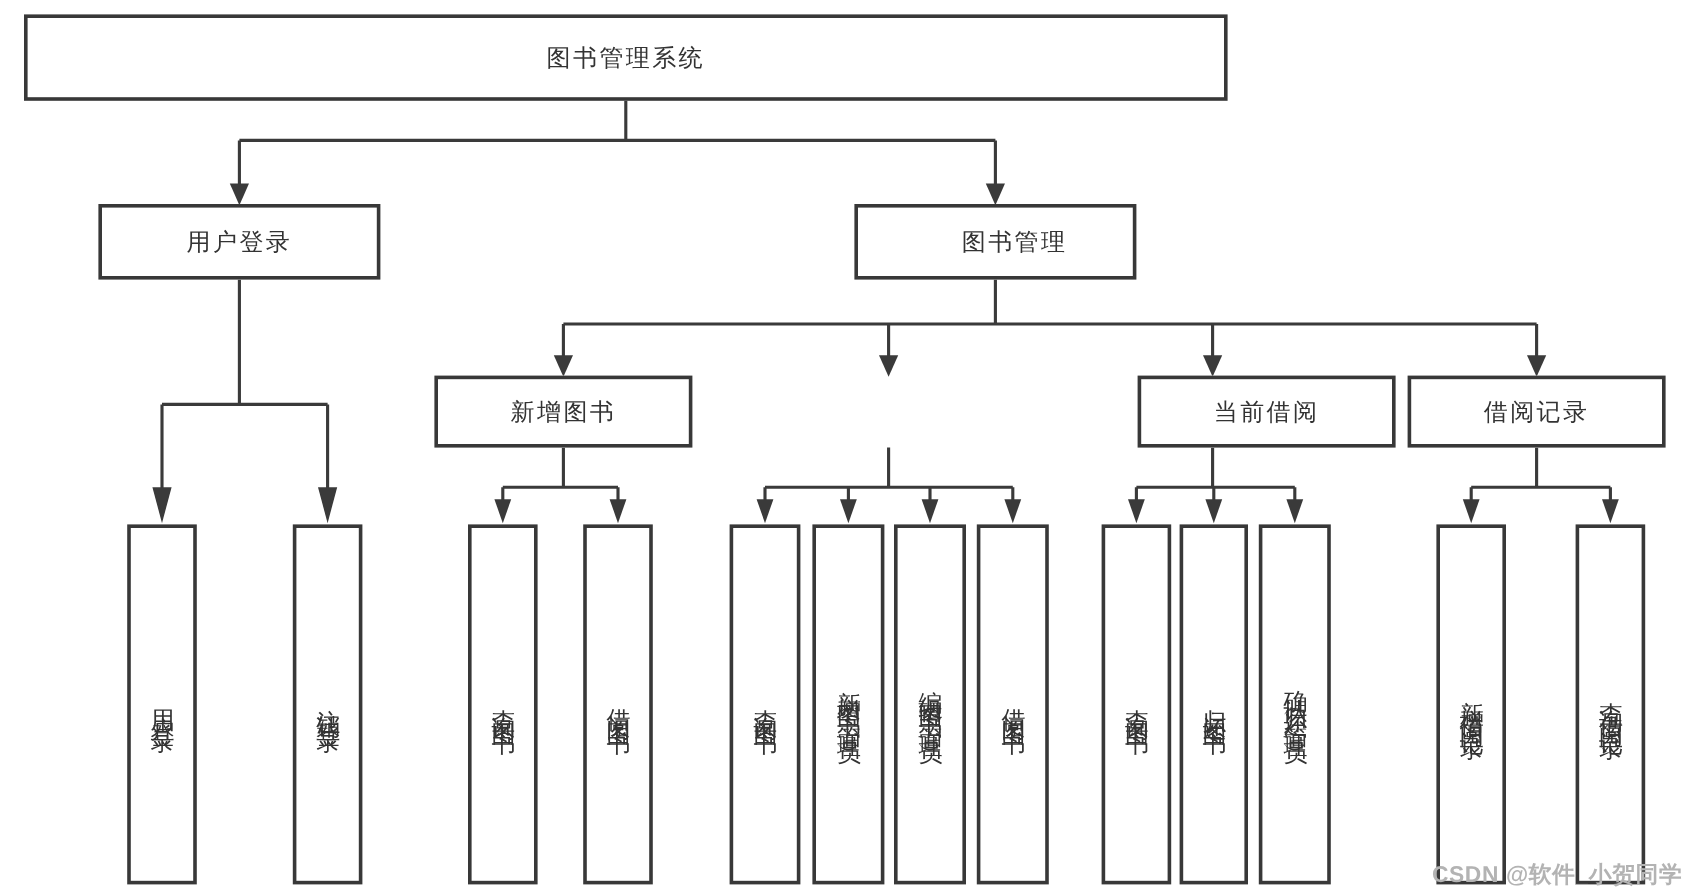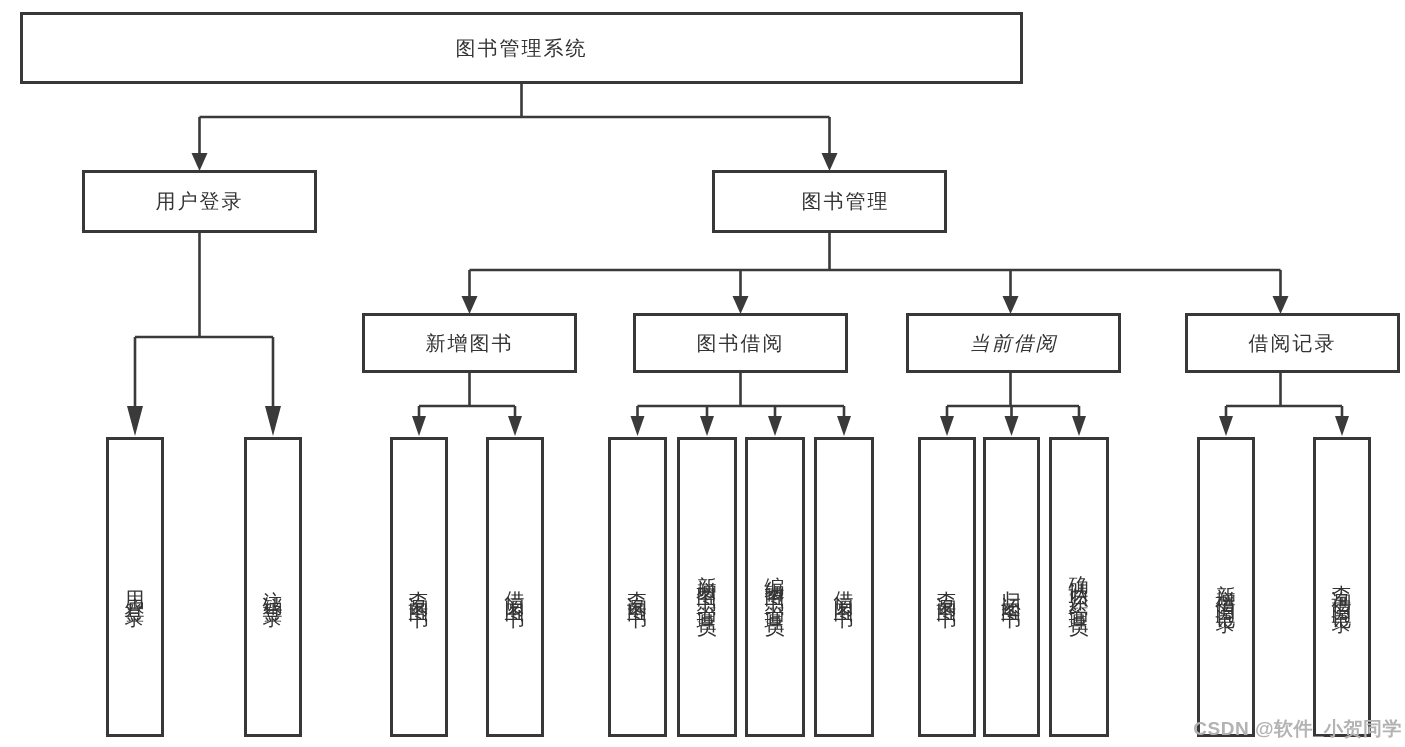--- a/index.html
+++ b/index.html
@@ -51,22 +51,22 @@
     letter-spacing: 6px;
     color: var(--text);
   }
   
   .n-root      { left: 20px;   top: 12px;  width: 1003px; height: 72px; }
   .n-login     { left: 82px;   top: 170px; width: 235px;  height: 63px; }
   .n-mgmt      { left: 712px;  top: 170px; width: 235px;  height: 63px; padding-left: 32px; }
   .n-l3        { top: 313px; width: 215px; height: 60px; }
   .n-newbook   { left: 362px; }
   .n-borrowing { left: 633px; }
-  .n-current   { left: 906px; font-style: italic; }
-  .n-records   { left: 1173px; margin-left: 12px; }
+  .n-current   { left: 948px; }
+  .n-records   { left: 1173px; }
   .leaf        { top: 437px; height: 300px; }
   .lf-login1   { left: 106px;  width: 58px; }
   .lf-logout   { left: 244px;  width: 58px; }
   .lf-nb-query { left: 390px;  width: 58px; }
   .lf-nb-borrow{ left: 486px;  width: 58px; }
   .lf-bb-query { left: 608px;  width: 59px; }
   .lf-bb-add   { left: 677px;  width: 60px; }
   .lf-bb-edit  { left: 745px;  width: 60px; }
   .lf-bb-borrow{ left: 814px;  width: 60px; }
   .lf-cb-query { left: 918px;  width: 58px; }
@@ -134,23 +134,20 @@
   <div class="box n-login">
     <span class="hlabel">用户登录</span>
   </div>
   <div class="box n-mgmt">
     <span class="hlabel">图书管理</span>
   </div>
 
   <div class="box n-l3 n-newbook">
     <span class="hlabel">新增图书</span>
   </div>
-  <div class="box n-l3 n-borrowing">
-    <span class="hlabel">图书借阅</span>
-  </div>
   <div class="box n-l3 n-current">
     <span class="hlabel">当前借阅</span>
   </div>
   <div class="box n-l3 n-records">
     <span class="hlabel">借阅记录</span>
   </div>
 
   <div class="box leaf lf-login1">
     <span class="vlabel">用户登录</span>
   </div>

